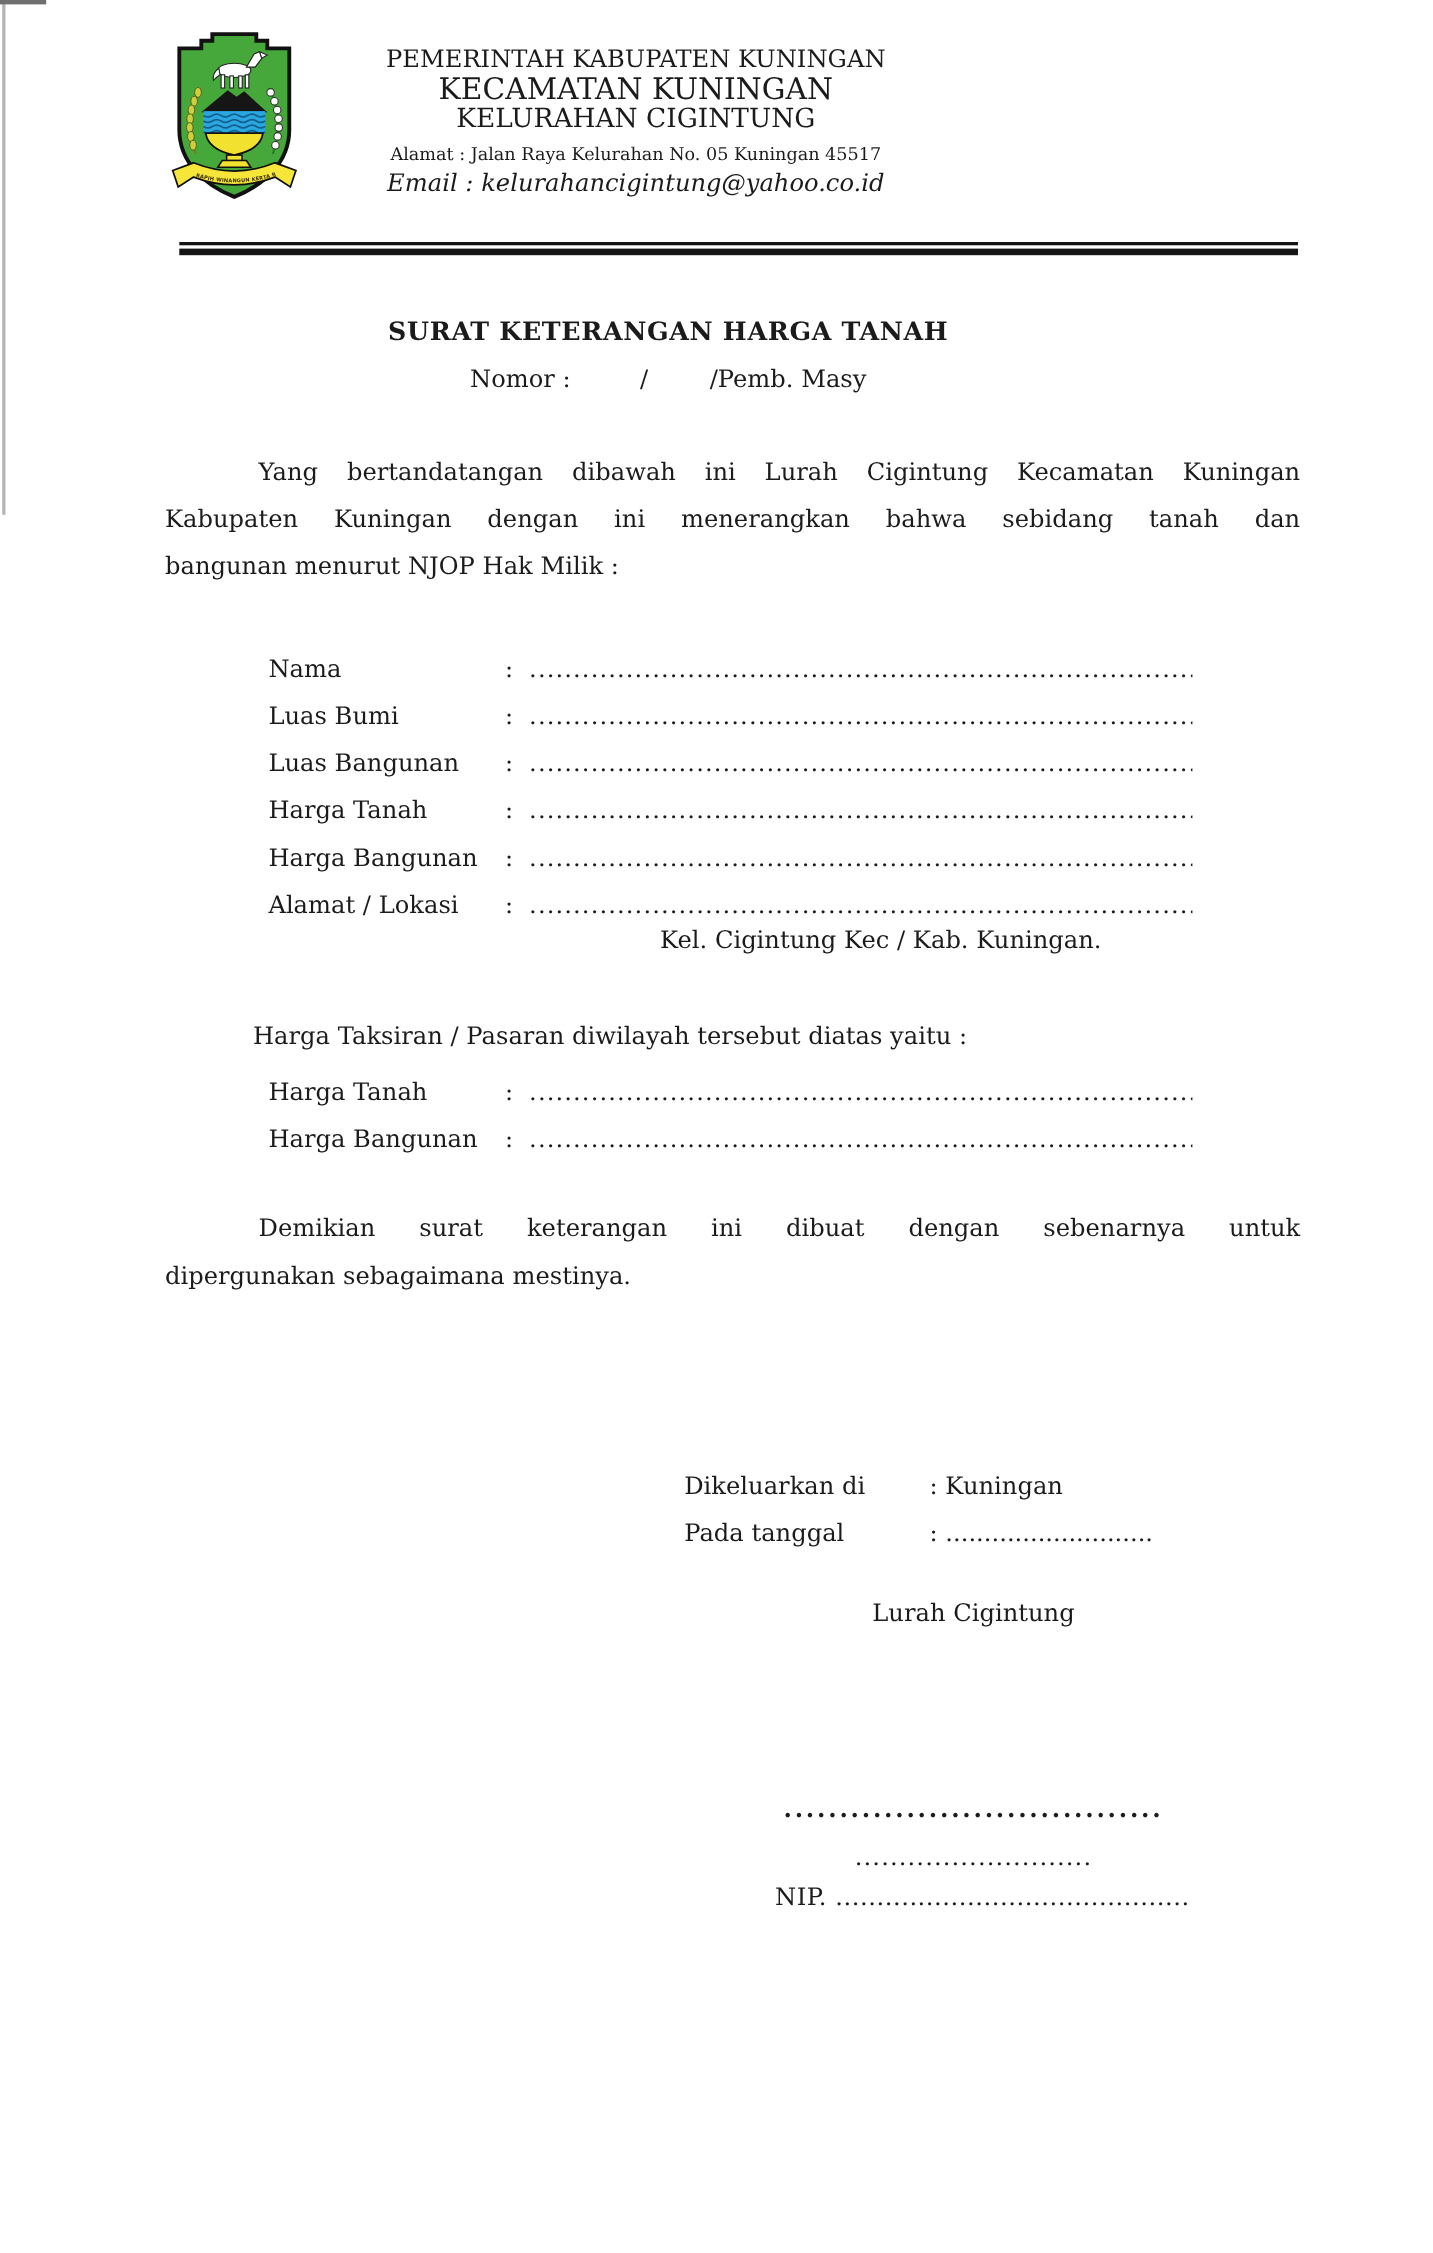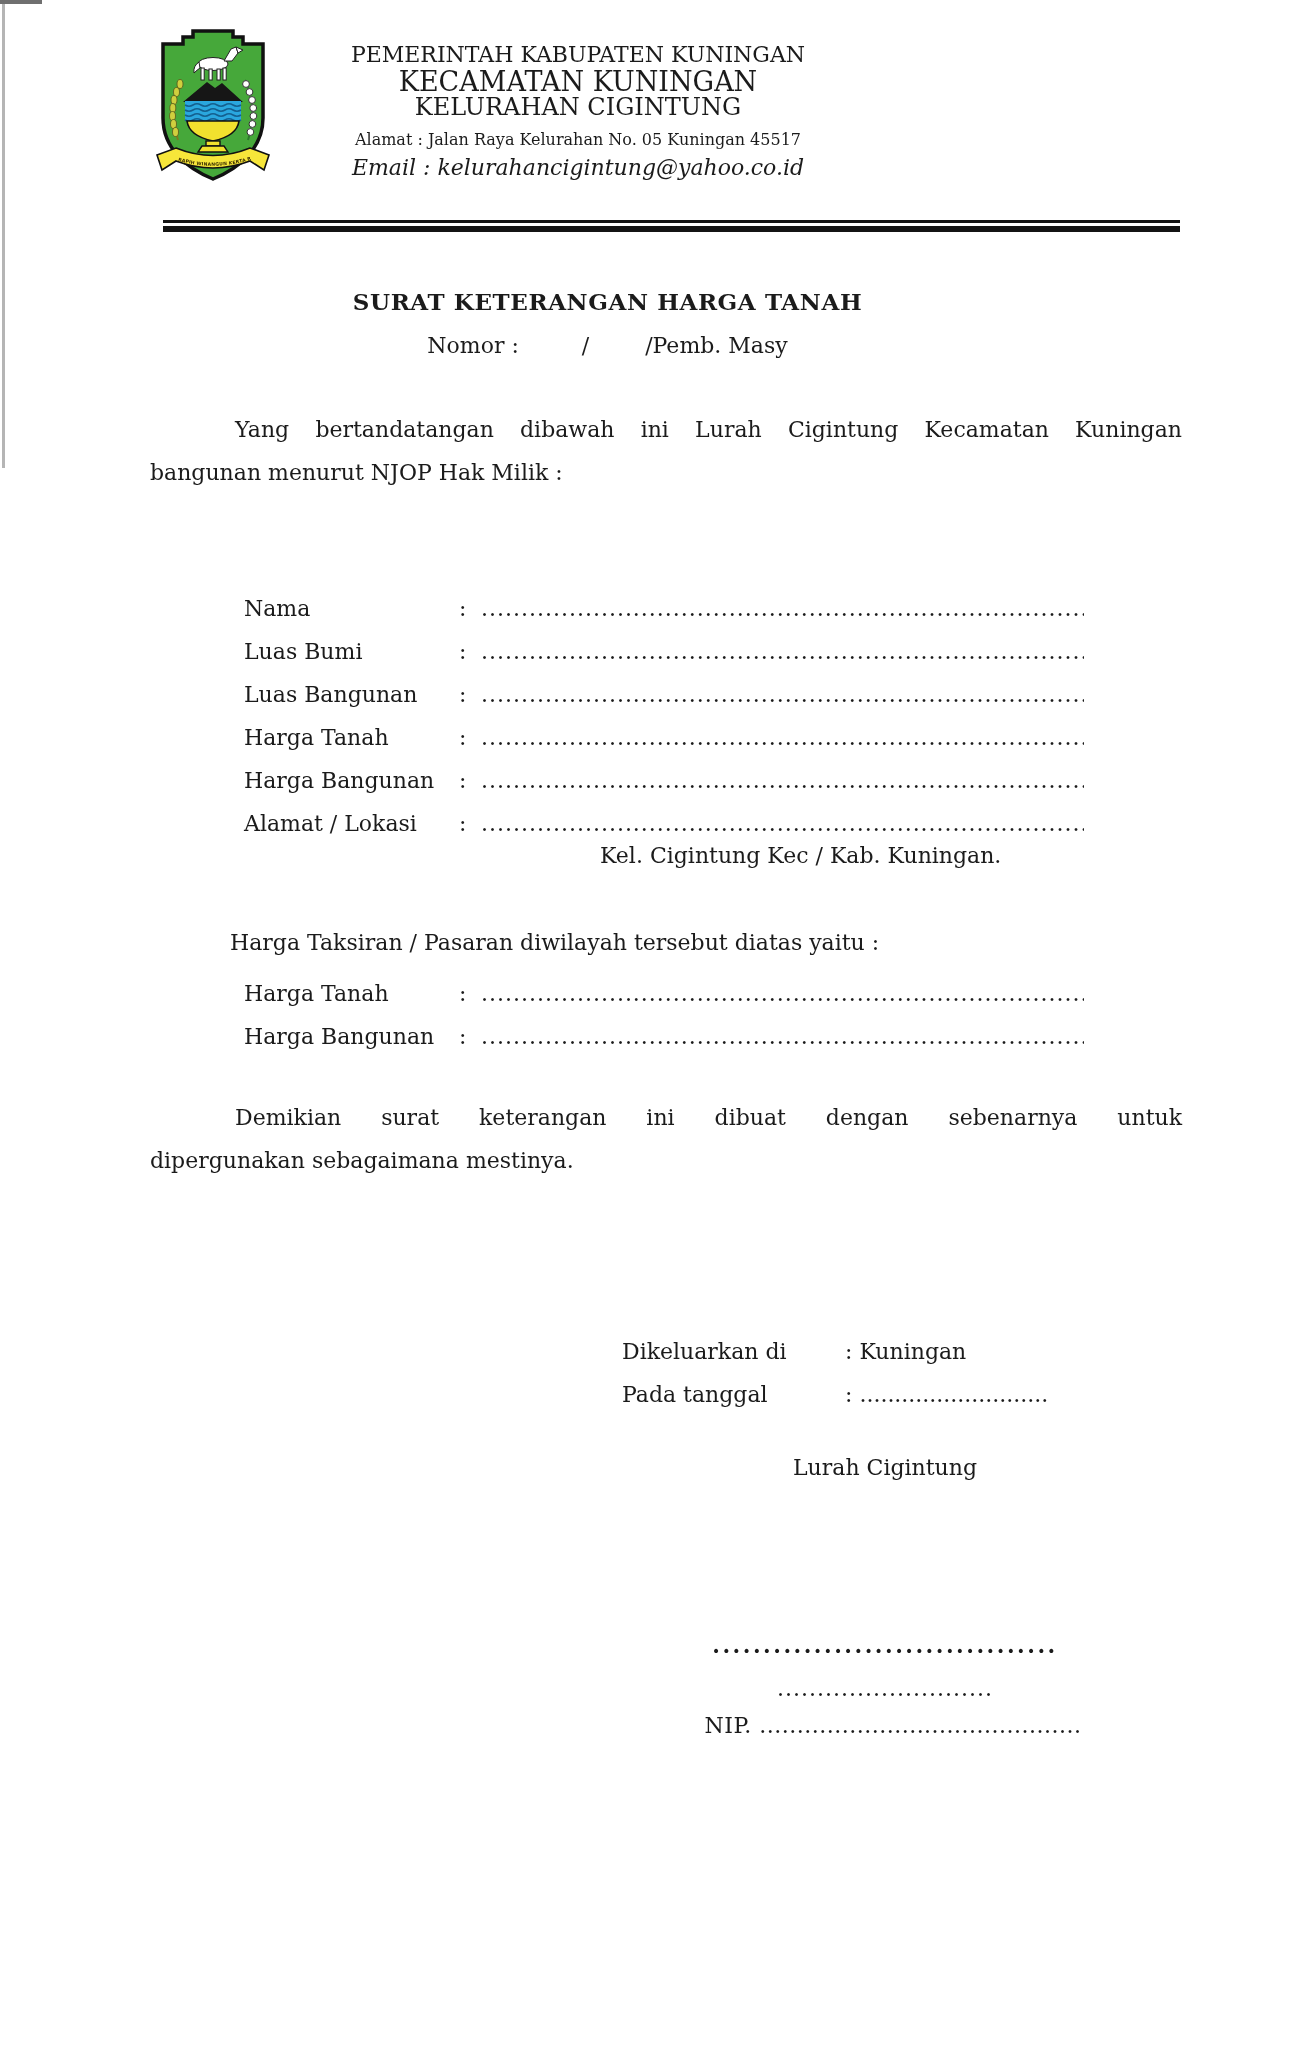--- a/index.html
+++ b/index.html
@@ -146,20 +146,21 @@
   </div>
 
   <div class="rule-thin"></div>
   <div class="rule-thick"></div>
 
   <div class="doc-title">SURAT KETERANGAN HARGA TANAH</div>
   <div class="doc-number">Nomor :         /        /Pemb. Masy</div>
 
   <div class="para para-opening">
     <span class="pline jline indent">Yang bertandatangan dibawah ini Lurah Cigintung Kecamatan Kuningan</span>
+    <span class="pline jline">Kabupaten Kuningan dengan ini menerangkan bahwa sebidang tanah dan</span>
     <span class="pline">bangunan menurut NJOP Hak Milik :</span>
   </div>
 
   <div class="fields fields-1">
     <div class="frow">
       <span class="flabel">Nama</span><span class="fcolon">:</span><span class="fdots">....................................................................................................</span>
     </div>
     <div class="frow">
       <span class="flabel">Luas Bumi</span><span class="fcolon">:</span><span class="fdots">....................................................................................................</span>
     </div>

